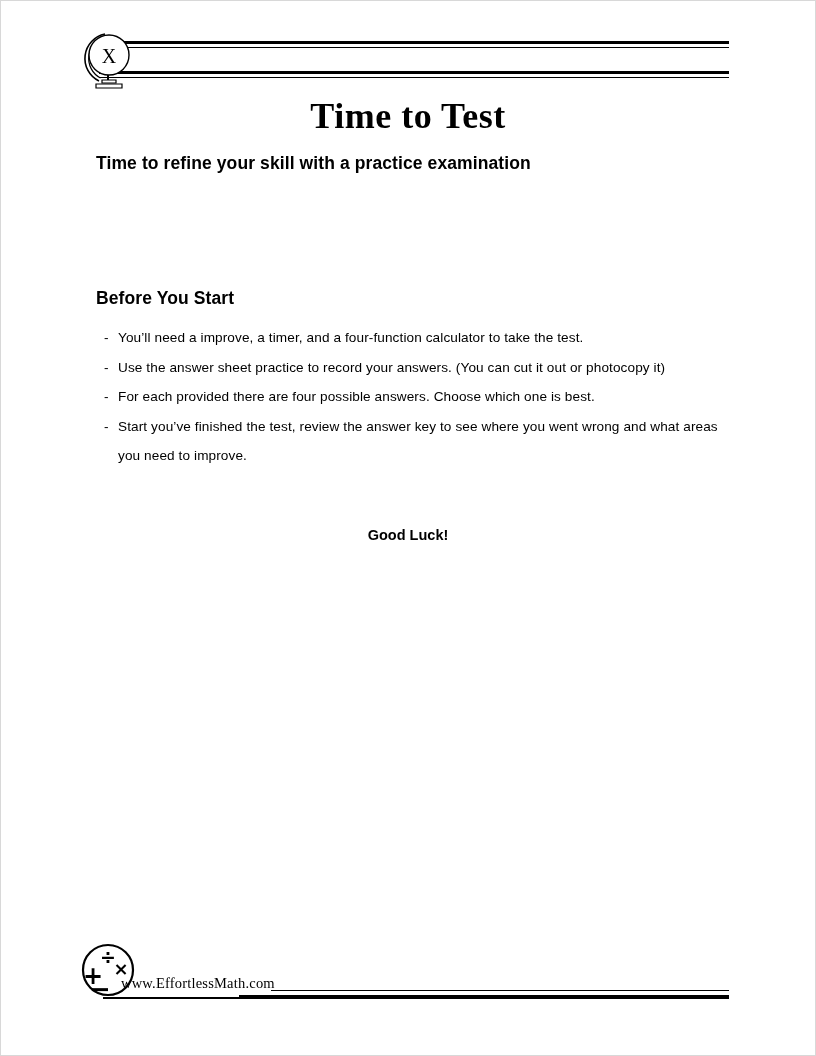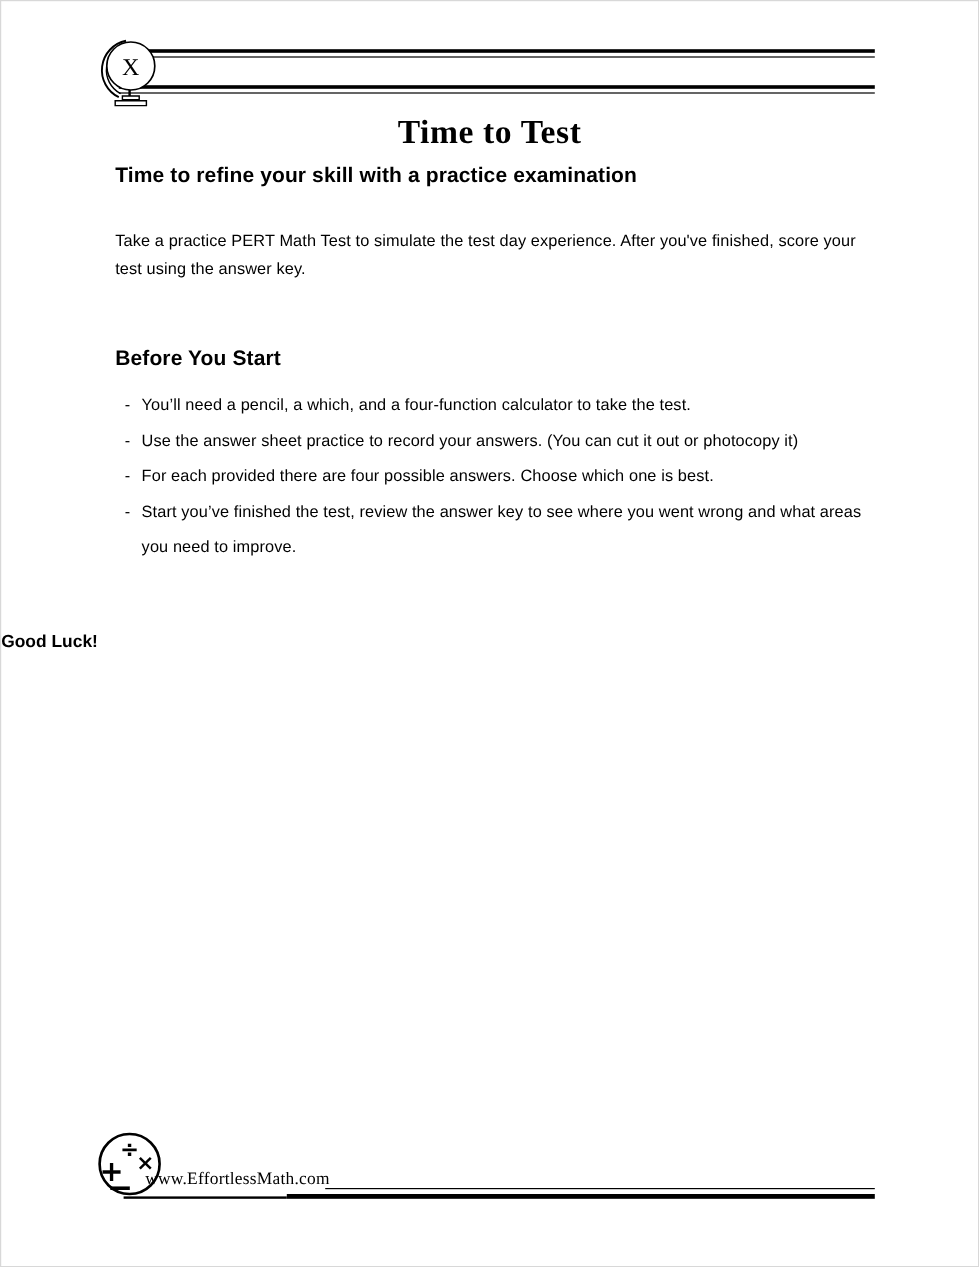--- a/index.html
+++ b/index.html
@@ -19,40 +19,40 @@
   .hl2{top:46px;height:1px;}
   .hl3{top:70px;height:3px;}
   .hl4{top:76px;height:1px;}
   
   .globe{position:absolute;left:74px;top:30px;z-index:5;}
   
   .doc-title{
     position:absolute;top:94px;left:0;width:100%;
     text-align:center;
     font-family:"Liberation Serif", serif;
-    font-weight:bold;font-size:28px;letter-spacing:.5px;
+    font-weight:bold;font-size:36px;letter-spacing:.5px;
   }
   .h2{
     position:absolute;left:95px;
     font-size:17.5px;font-weight:bold;letter-spacing:.1px;
   }
-  .h2a{top:135px;text-align:right;}
+  .h2a{top:152px;text-align:right;}
   .h2b{top:287px;}
   .para{
     position:absolute;left:95px;top:188px;width:634px;
     font-size:13.6px;line-height:23px;letter-spacing:.1px;
   }
   
   .blist{position:absolute;left:95px;top:322px;width:636px;}
   .li{display:flex;font-size:13.6px;line-height:29.5px;letter-spacing:.1px;}
   .li .marker{width:22px;flex:0 0 22px;padding-left:8px;box-sizing:border-box;}
   .li .txt{flex:1;}
   .goodluck{
     position:absolute;top:526px;left:0;width:100%;
-    font-weight:bold;font-size:14.5px;
+    text-align:center;font-weight:bold;font-size:14.5px;
   }
   
   .math-badge{position:absolute;left:79px;top:941px;z-index:5;}
   .site-url{
     position:absolute;left:120px;top:974px;
     font-family:"Liberation Serif", serif;
     font-size:14.5px;letter-spacing:.2px;z-index:6;
   }
   .f-underline{position:absolute;left:270px;top:989px;width:458px;height:1px;background:#000;}
   .f-thin{position:absolute;left:102px;top:996px;width:136px;height:2px;background:#000;}
@@ -79,28 +79,27 @@
       <path d="M21 53 h26 v4 h-26 z" fill="#fff" stroke="#000" stroke-width="1.2"></path>
 
       <circle cx="34" cy="24" r="20" fill="#ffffff" stroke="#000" stroke-width="1.4"></circle>
       <text x="34" y="31.5" text-anchor="middle" font-family="Liberation Serif, serif" font-size="20">X</text>
     </svg>
   </span>
 
   <div class="doc-title">Time to Test</div>
 
   <div class="h2 h2a">Time to refine your skill with a practice examination</div>
-  <div class="para">Take a practice PERT Math Test to simulate the test day experience. After you've finished, score your test using the answer key.</div>
 
   <div class="h2 h2b">Before You Start</div>
 
   <div class="blist">
     <div class="li">
       <span class="marker">-</span>
-      <span class="txt">You’ll need a pencil, a which, and a four-function calculator to take the test.</span>
+      <span class="txt">You’ll need a improve, a timer, and a four-function calculator to take the test.</span>
     </div>
     <div class="li">
       <span class="marker">-</span>
       <span class="txt">Use the answer sheet practice to record your answers. (You can cut it out or photocopy it)</span>
     </div>
     <div class="li">
       <span class="marker">-</span>
       <span class="txt">For each provided there are four possible answers. Choose which one is best.</span>
     </div>
     <div class="li">

